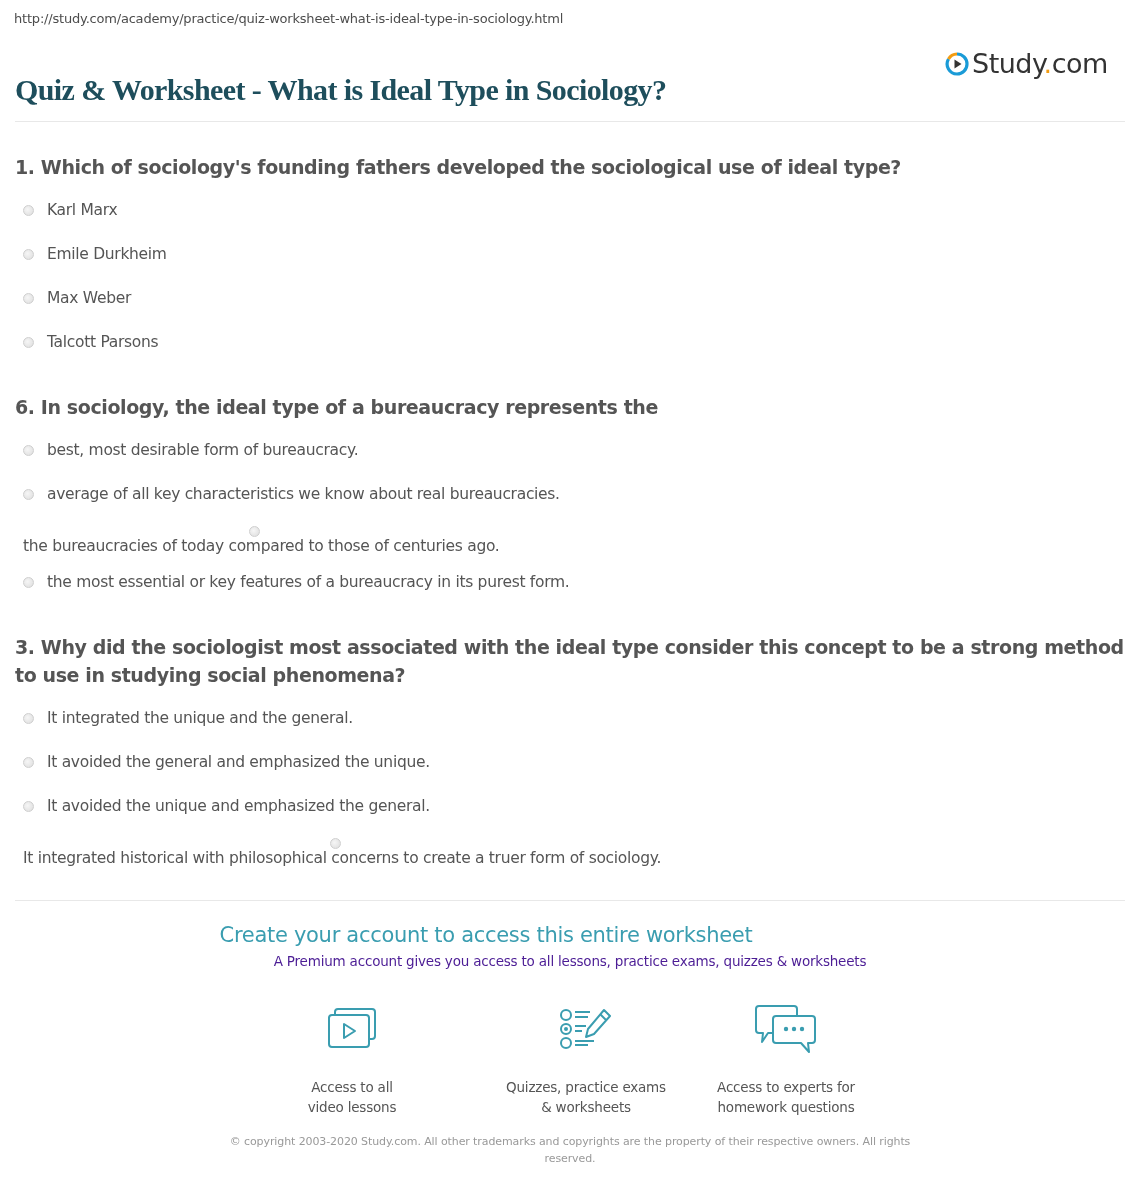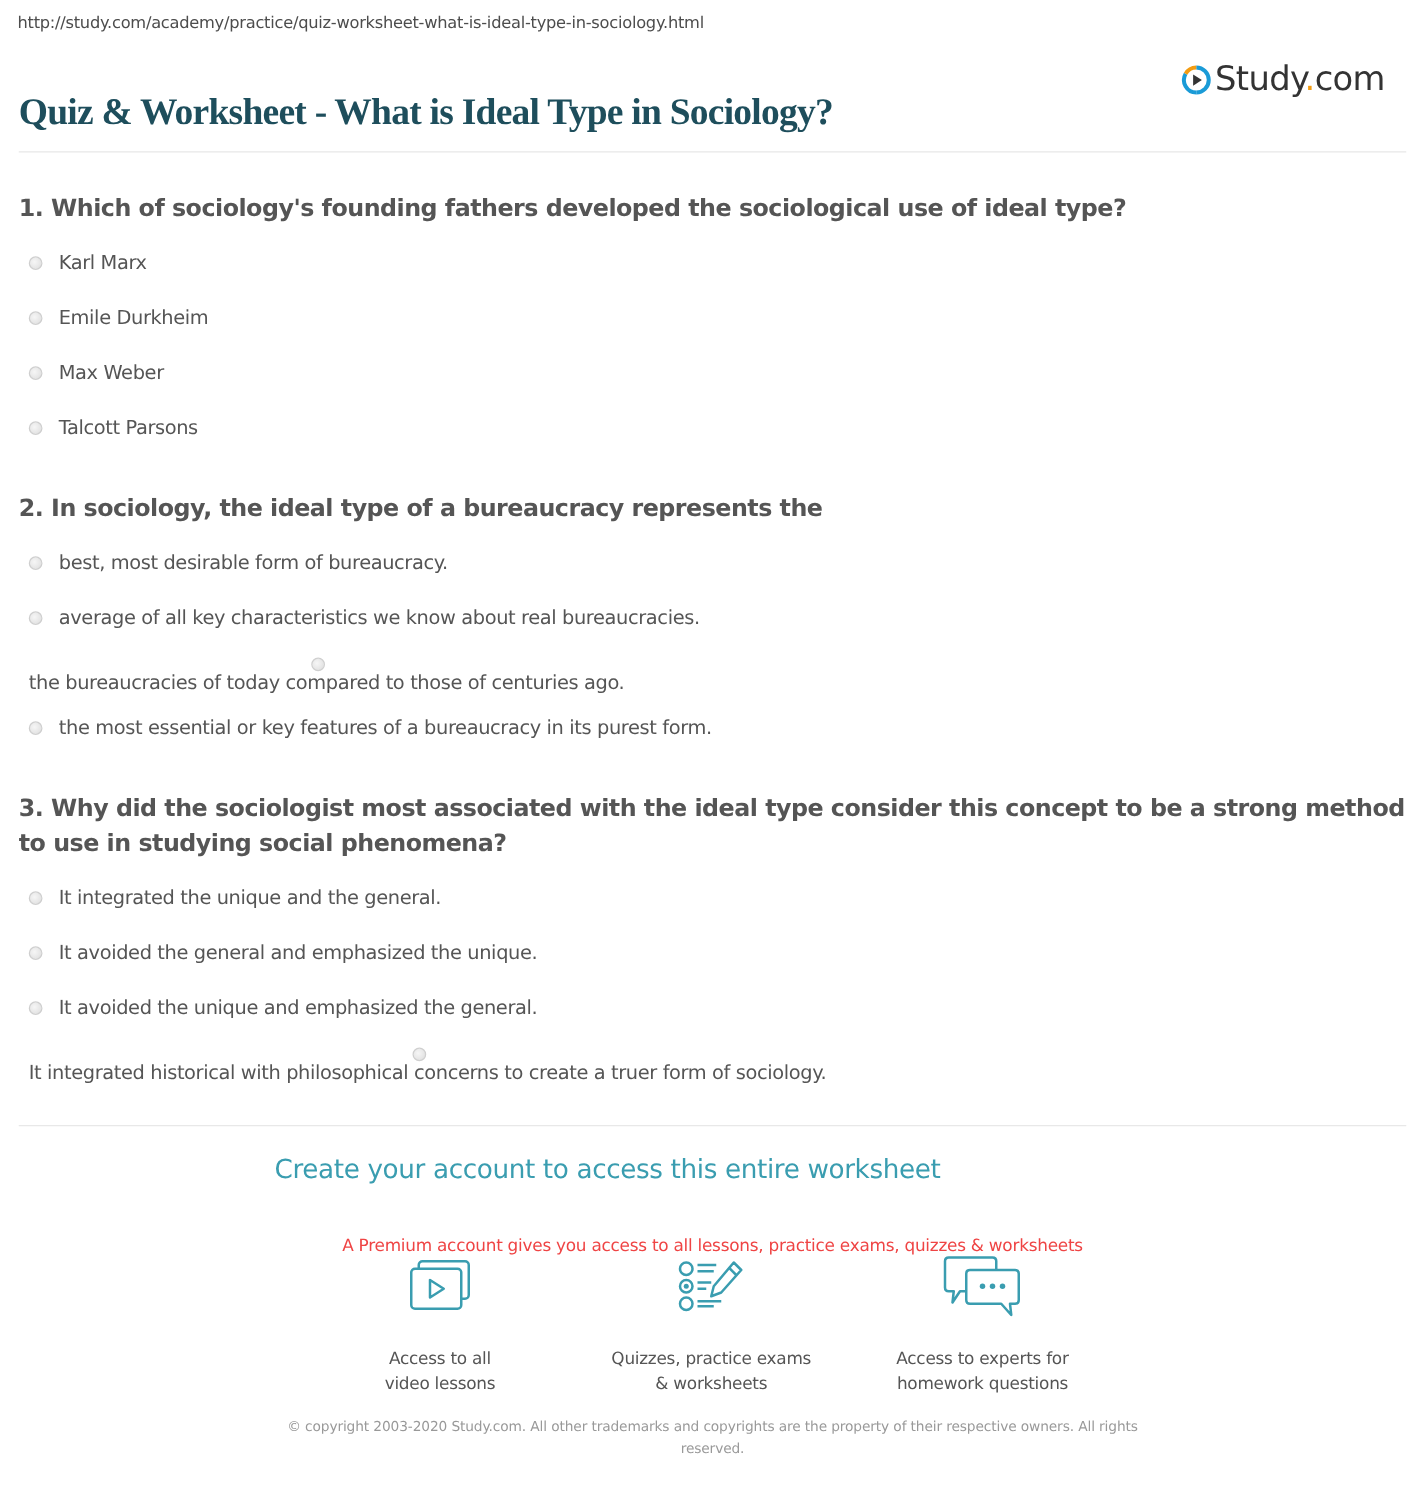--- a/index.html
+++ b/index.html
@@ -18,21 +18,21 @@
 
     .question { position: absolute; left: 15px; font-size: 19px; color: #555555; font-weight: bold; letter-spacing: -0.4px; line-height: 28px; width: 1115px; }
 
     .option { position: absolute; left: 23px; display: flex; align-items: center; height: 24px; }
     .radio { width: 11px; height: 11px; border-radius: 50%; border: 1px solid #cfcfcf; background: radial-gradient(circle at 40% 40%, #f6f6f6, #dcdcdc); margin-right: 13px; flex-shrink: 0; }
     .option-label { font-size: 15.5px; color: #555555; letter-spacing: -0.3px; white-space: nowrap; }
 
     .section-rule { position: absolute; left: 15px; right: 15px; top: 900px; height: 1px; background: #e8e8e8; }
 
     .cta-title { position: absolute; left: 0; width: 972px; top: 923px; text-align: center; font-size: 21px; color: #3a9db0; letter-spacing: -0.3px; }
-    .cta-sub { position: absolute; left: 0; width: 1140px; top: 953px; text-align: center; font-size: 13.5px; color: #ef4444; letter-spacing: -0.2px; margin-top: 36px; }
+    .cta-sub { position: absolute; left: 0; width: 1140px; top: 953px; text-align: center; font-size: 13.5px; color: #4c1d95; letter-spacing: -0.2px; }
 
     .feature { position: absolute; top: 1003px; width: 200px; text-align: center; }
     .feature svg { display: block; margin: 0 auto; height: 52px; }
     .feature-label { margin-top: 22px; font-size: 13.5px; color: #555555; line-height: 20px; letter-spacing: -0.2px; }
 
     .copyright { position: absolute; left: 210px; width: 720px; top: 1133px; text-align: center; font-size: 11px; color: #999999; line-height: 17px; letter-spacing: -0.1px; }
   </style>
 </head>
 <body>
 
@@ -62,21 +62,21 @@
   </label>
 <label class="option" style="top:286px;">
     <span class="radio"></span>
     <span class="option-label">Max Weber</span>
   </label>
 <label class="option" style="top:330px;">
     <span class="radio"></span>
     <span class="option-label">Talcott Parsons</span>
   </label>
 
-<div class="question" style="top:393px;">2. In sociology, the ideal type of a bureaucracy represents the</div>
+<div class="question" style="top:393px;">6. In sociology, the ideal type of a bureaucracy represents the</div>
 <label class="option" style="top:438px;">
     <span class="radio"></span>
     <span class="option-label">best, most desirable form of bureaucracy.</span>
   </label>
 <label class="option" style="top:482px;">
     <span class="radio"></span>
     <span class="option-label">average of all key characteristics we know about real bureaucracies.</span>
   </label>
 <label class="option" style="top:526px;flex-direction:column;">
     <span class="radio"></span>
@@ -115,21 +115,21 @@
     <rect x="9" y="2" width="40" height="30" rx="3" fill="#fff" stroke="#3a9db0" stroke-width="2"></rect>
     <rect x="3" y="8" width="40" height="32" rx="3" fill="#fff" stroke="#3a9db0" stroke-width="2"></rect>
     <polygon points="18,17 18,31 29,24" fill="none" stroke="#3a9db0" stroke-width="2" stroke-linejoin="round"></polygon>
   </svg>
   <div class="feature-label">
     <div>Access to all</div>
     <div>video lessons</div>
   </div>
 </div>
 
-<div class="feature" style="left:469px;">
+<div class="feature" style="left:486px;">
   <svg viewBox="0 0 56 44" width="56" height="44">
     <circle cx="8" cy="8" r="5" fill="none" stroke="#3a9db0" stroke-width="2"></circle>
     <circle cx="8" cy="22" r="5" fill="none" stroke="#3a9db0" stroke-width="2"></circle>
     <circle cx="8" cy="22" r="2" fill="#3a9db0"></circle>
     <circle cx="8" cy="36" r="5" fill="none" stroke="#3a9db0" stroke-width="2"></circle>
     <line x1="17" y1="5" x2="32" y2="5" stroke="#3a9db0" stroke-width="2"></line>
     <line x1="17" y1="10" x2="30" y2="10" stroke="#3a9db0" stroke-width="2"></line>
     <line x1="17" y1="19" x2="28" y2="19" stroke="#3a9db0" stroke-width="2"></line>
     <line x1="17" y1="24" x2="24" y2="24" stroke="#3a9db0" stroke-width="2"></line>
     <line x1="17" y1="34" x2="36" y2="34" stroke="#3a9db0" stroke-width="2"></line>

